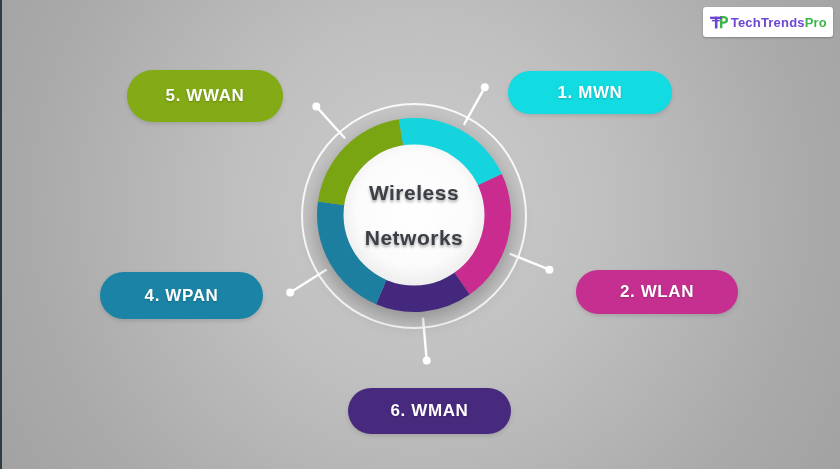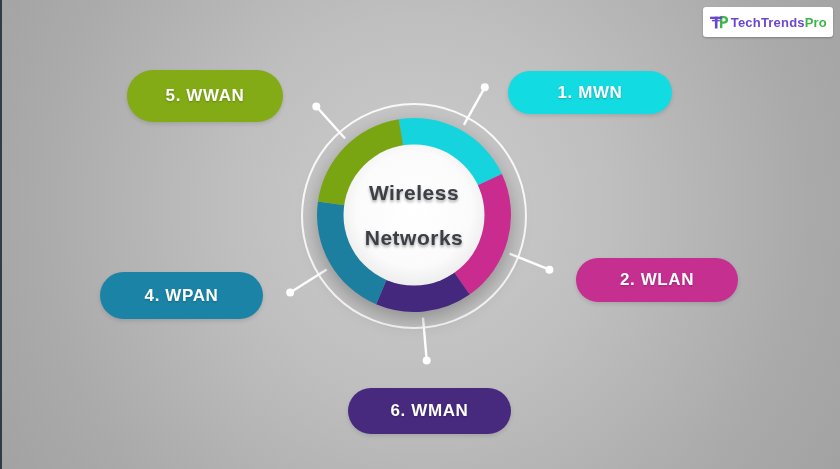--- a/index.html
+++ b/index.html
@@ -42,21 +42,21 @@
   
   .pill{
     position:absolute;border-radius:999px;display:flex;align-items:center;justify-content:center;
     box-shadow:0 2px 4px rgba(0,0,0,.12);
   }
   .pill span{
     color:#ffffff;font-size:17px;font-weight:bold;letter-spacing:.6px;
     text-shadow:0 1px 2px rgba(0,0,0,.22);
   }
   .pill-mwn {left:508px;top:71px;width:164px;height:43px;align-items:center;}
-  .pill-wlan{left:576px;top:258px;width:162px;height:44px;}
+  .pill-wlan{left:576px;top:270px;width:162px;height:44px;}
   .pill-wman{left:348px;top:388px;width:163px;height:46px;}
   .pill-wpan{left:100px;top:272px;width:163px;height:47px;}
   .pill-wwan{left:127px;top:70px;width:156px;height:52px;}
 </style>
 </head>
 <body>
 
 <div class="stage">
 
   <div class="edge-strip"></div>

